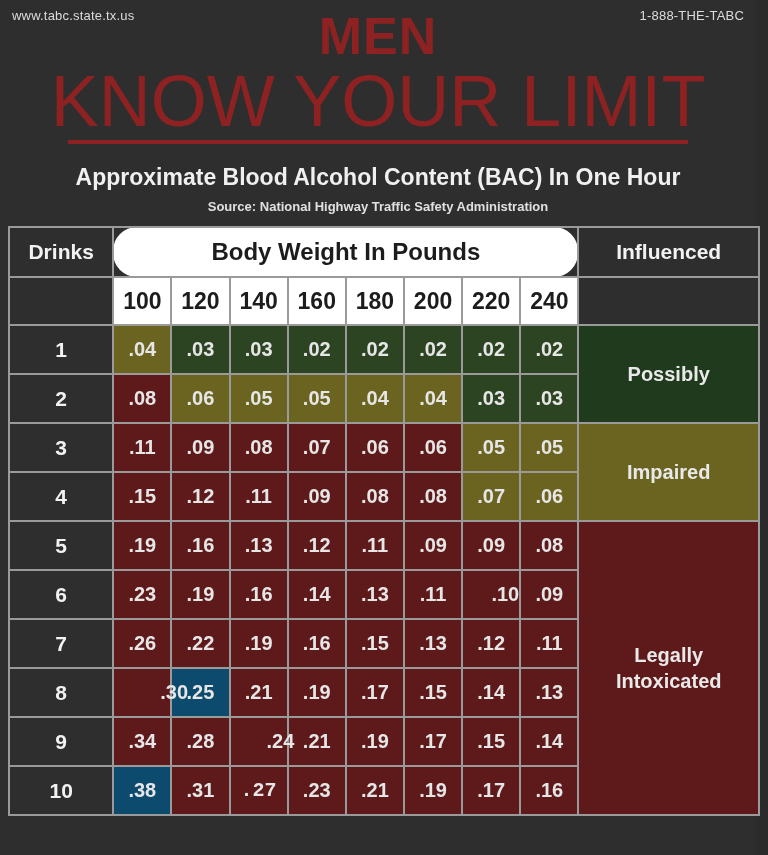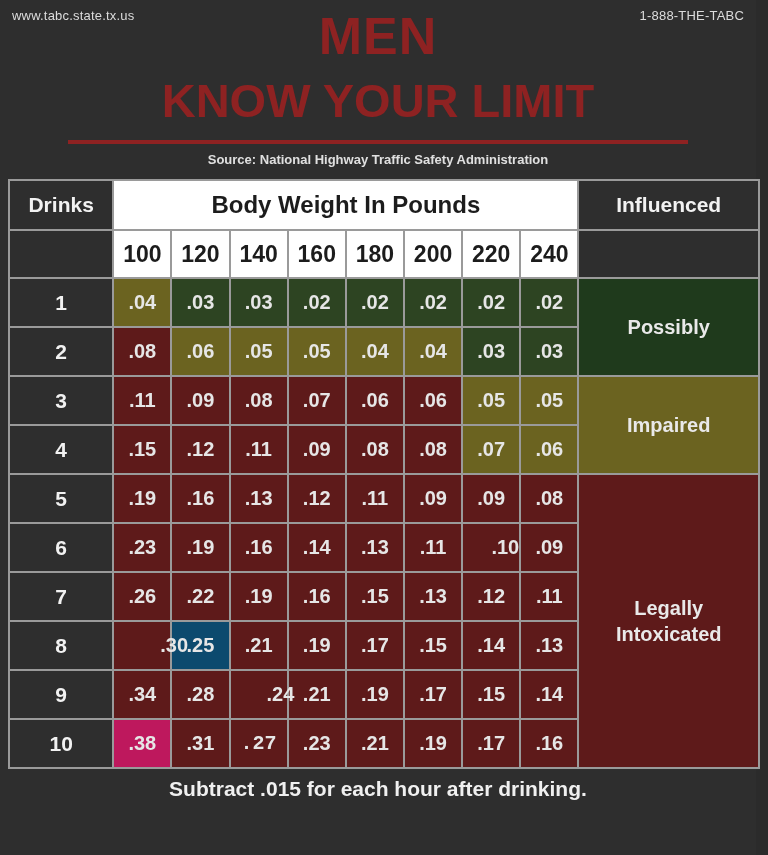--- a/index.html
+++ b/index.html
@@ -44,22 +44,22 @@
     font-family: "Liberation Sans", sans-serif;
     font-weight: bold;
     font-size: 52px;
     color: #8e2222;
     letter-spacing: 1px;
     line-height: 56px;
     margin: 0;
   }
   .kyl {
     font-family: "Liberation Sans", sans-serif;
-    font-weight: bold;
-    font-size: 47px;
+    font-weight: normal;
+    font-size: 72px;
     color: #8e2222;
     letter-spacing: 0px;
     line-height: 66px;
     margin: 4px 0 0 0;
   }
   .rule {
     width: 620px;
     height: 4px;
     background: #8e2222;
     margin: 6px auto 0 auto;
@@ -106,20 +106,21 @@
     color: #f2f2f2;
     height: 48px;
     background: #2e2e2e;
   }
   .cell-bw-head {
     font-size: 24px;
     font-weight: bold;
     color: #1c1c1c;
     background: #ffffff;
     height: 48px;
+    border-radius: 24px;
   }
   .cell-infl-head {
     font-size: 21px;
     font-weight: bold;
     color: #f2f2f2;
     background: #2e2e2e;
     height: 48px;
   }
   .cell-weight {
     font-size: 23px;
@@ -170,20 +171,21 @@
     <span class="url">www.tabc.state.tx.us</span>
     <span class="phone">1-888-THE-TABC</span>
   </div>
 
   <div class="headline-wrap">
     <div class="men">MEN</div>
     <div class="kyl">KNOW YOUR LIMIT</div>
     <div class="rule"></div>
   </div>
 
+  <div class="subtitle">Approximate Blood Alcohol Content (BAC) In One Hour</div>
   <div class="source">Source: National Highway Traffic Safety Administration</div>
 
   <table class="bac">
     <colgroup>
       <col class="col-drinks">
       <col class="col-w">
         <col class="col-w">
         <col class="col-w">
         <col class="col-w">
       <col class="col-w">
@@ -308,26 +310,25 @@
           <td class="cell-bac" style="background: rgb(94, 26, 26);">.28</td>
           <td class="cell-bac" style="background: rgb(94, 26, 26); padding-left: 36px;">.24</td>
           <td class="cell-bac" style="background: rgb(94, 26, 26);">.21</td>
           <td class="cell-bac" style="background: rgb(94, 26, 26);">.19</td>
           <td class="cell-bac" style="background: rgb(94, 26, 26);">.17</td>
           <td class="cell-bac" style="background: rgb(94, 26, 26);">.15</td>
           <td class="cell-bac" style="background: rgb(94, 26, 26);">.14</td>
         </tr>
         <tr>
           <td class="cell-drink-no">10</td>
-          <td class="cell-bac" style="background: #be185d;">.38</td>
+          <td class="cell-bac" style="background: #0c4a6e;">.38</td>
           <td class="cell-bac" style="background: rgb(94, 26, 26);">.31</td>
           <td class="cell-bac" style="background: rgb(94, 26, 26); font-family: Liberation Mono, monospace;">.27</td>
           <td class="cell-bac" style="background: rgb(94, 26, 26);">.23</td>
           <td class="cell-bac" style="background: rgb(94, 26, 26);">.21</td>
           <td class="cell-bac" style="background: rgb(94, 26, 26);">.19</td>
           <td class="cell-bac" style="background: rgb(94, 26, 26);">.17</td>
           <td class="cell-bac" style="background: rgb(94, 26, 26);">.16</td>
         </tr>
       </tbody>
   </table>
 
-  <div class="footer">Subtract .015 for each hour after drinking.</div>
 </div>
 
 </body></html>

